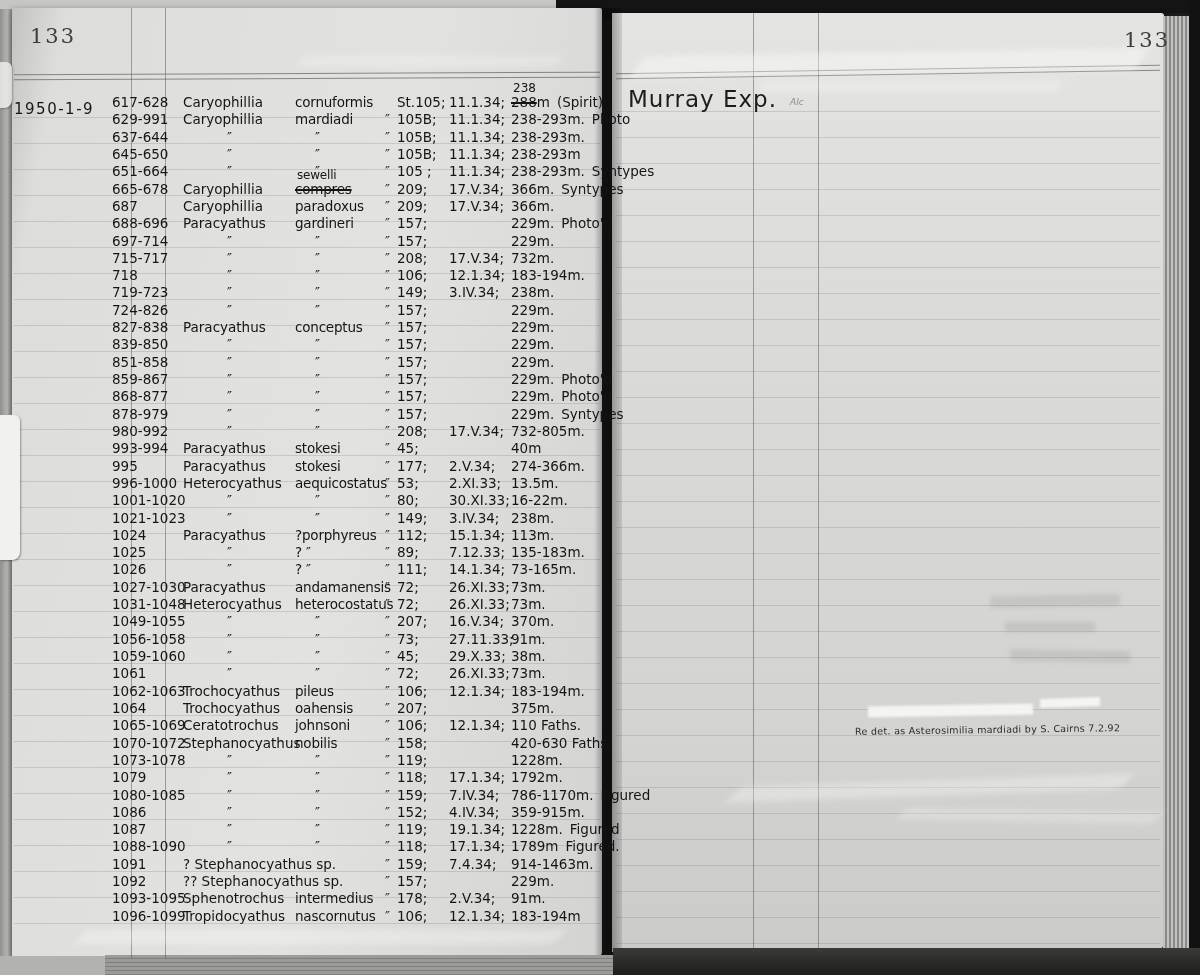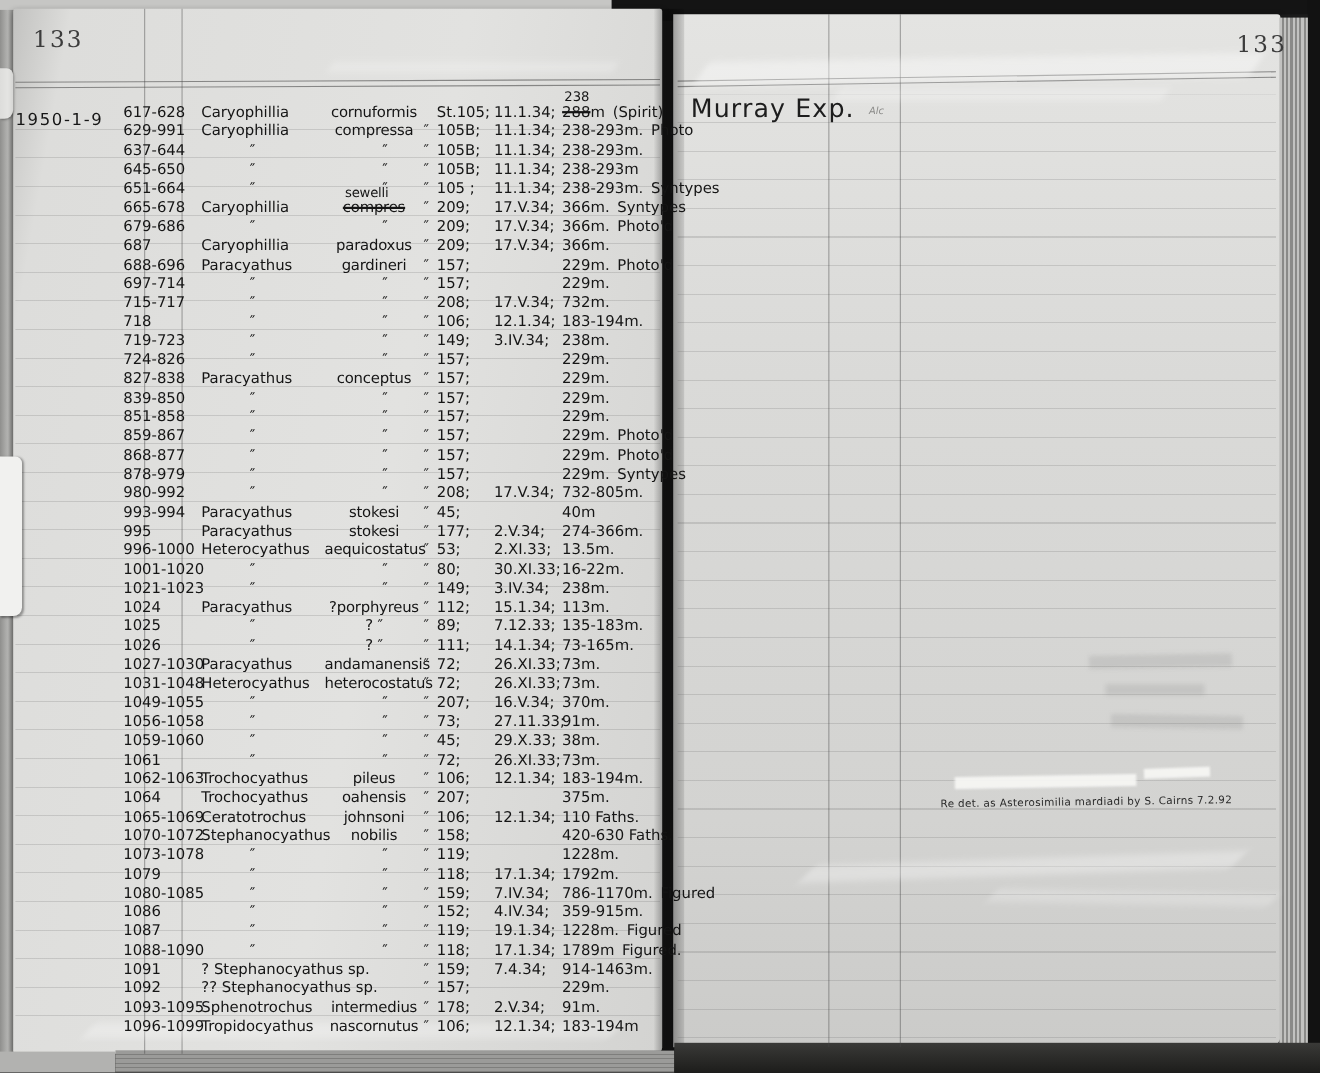--- a/index.html
+++ b/index.html
@@ -55,21 +55,21 @@
   #alc-note{position:absolute;left:790px;top:97px;font-size:9px;font-style:italic;color:#8b8b89;}
   #redet-note{position:absolute;left:855px;top:724px;font-size:9.5px;color:#2a2a2a;
       transform:rotate(-0.8deg);letter-spacing:.3px;white-space:nowrap;}
 
   
   #rows{position:absolute;left:112px;top:94px;width:500px;}
   .row{height:17.32px;line-height:17.32px;white-space:nowrap;font-size:13.5px;color:#151515;}
   .row span{display:inline-block;vertical-align:top;}
   .c-r{width:66px;text-align:left;padding-right:5px;}
   .c-g{width:112px;}
-  .c-s{width:90px;letter-spacing:-0.2px;text-align:center;}
+  .c-s{width:90px;letter-spacing:-0.2px;}
   .c-q{width:12px;color:#2a2a2a;}
   .c-st{width:52px;}
   .c-d{width:62px;}
   .c-m{}
   .c-n{margin-left:7px;}
   .dit-g{padding-left:44px;width:68px !important;}
   .dit-s{padding-left:20px;width:70px !important;}
   .corr{position:relative;display:inline-block;}
   .corr .over{position:absolute;left:2px;top:-12px;font-size:12px;line-height:12px;}
   .corr s{text-decoration:line-through;text-decoration-thickness:2px;}
@@ -122,26 +122,25 @@
   <div class="pagenum" style="left:30px;top:24px;">133</div>
   <div class="pagenum" style="left:1124px;top:28px;">133</div>
 
   <div id="reg-number">1950-1-9</div>
   <div id="murray-exp">Murray Exp.</div>
   <div id="alc-note">Alc</div>
   <div id="redet-note">Re det. as Asterosimilia mardiadi by S. Cairns 7.2.92</div>
 
   <div id="rows">
       <div class="row"><span class="c-r">617-628</span><span class="c-g">Caryophillia</span><span class="c-s">cornuformis</span><span class="c-q"></span><span class="c-st">St.105;</span><span class="c-d">11.1.34;</span><span class="c-m"><span class="corr"><span class="over">238</span><s>288</s></span><span class="">m</span></span><span class="c-n">(Spirit)</span></div>
-      <div class="row"><span class="c-r">629-991</span><span class="c-g">Caryophillia</span><span class="c-s">compressa</span><span class="c-q">″</span><span class="c-st">105B;</span><span class="c-d">11.1.34;</span><span class="c-m">238-293m.</span><span class="c-n">Photo</span></div>
+      <div class="row"><span class="c-r">629-991</span><span class="c-g">Caryophillia</span><span class="c-s">mardiadi</span><span class="c-q">″</span><span class="c-st">105B;</span><span class="c-d">11.1.34;</span><span class="c-m">238-293m.</span><span class="c-n">Photo</span></div>
       <div class="row"><span class="c-r">637-644</span><span class="c-g dit-g">″</span><span class="c-s dit-s">″</span><span class="c-q">″</span><span class="c-st">105B;</span><span class="c-d">11.1.34;</span><span class="c-m">238-293m.</span><span class="c-n"></span></div>
       <div class="row"><span class="c-r">645-650</span><span class="c-g dit-g">″</span><span class="c-s dit-s">″</span><span class="c-q">″</span><span class="c-st">105B;</span><span class="c-d">11.1.34;</span><span class="c-m">238-293m</span><span class="c-n"></span></div>
       <div class="row"><span class="c-r">651-664</span><span class="c-g dit-g">″</span><span class="c-s dit-s">″</span><span class="c-q">″</span><span class="c-st">105 ;</span><span class="c-d">11.1.34;</span><span class="c-m">238-293m.</span><span class="c-n">Syntypes</span></div>
       <div class="row"><span class="c-r">665-678</span><span class="c-g">Caryophillia</span><span class="c-s"><span class="corr"><span class="over">sewelli</span><s>compres</s></span></span><span class="c-q">″</span><span class="c-st">209;</span><span class="c-d">17.V.34;</span><span class="c-m">366m.</span><span class="c-n">Syntypes</span></div>
-      <div class="row"><span class="c-r">679-686</span><span class="c-g dit-g">″</span><span class="c-s dit-s">″</span><span class="c-q">″</span><span class="c-st">209;</span><span class="c-d">17.V.34;</span><span class="c-m">366m.</span><span class="c-n">Photo'd</span></div>
       <div class="row"><span class="c-r">687</span><span class="c-g">Caryophillia</span><span class="c-s">paradoxus</span><span class="c-q">″</span><span class="c-st">209;</span><span class="c-d">17.V.34;</span><span class="c-m">366m.</span><span class="c-n"></span></div>
       <div class="row"><span class="c-r">688-696</span><span class="c-g">Paracyathus</span><span class="c-s">gardineri</span><span class="c-q">″</span><span class="c-st">157;</span><span class="c-d"></span><span class="c-m">229m.</span><span class="c-n">Photo'd</span></div>
       <div class="row"><span class="c-r">697-714</span><span class="c-g dit-g">″</span><span class="c-s dit-s">″</span><span class="c-q">″</span><span class="c-st">157;</span><span class="c-d"></span><span class="c-m">229m.</span><span class="c-n"></span></div>
       <div class="row"><span class="c-r">715-717</span><span class="c-g dit-g">″</span><span class="c-s dit-s">″</span><span class="c-q">″</span><span class="c-st">208;</span><span class="c-d">17.V.34;</span><span class="c-m">732m.</span><span class="c-n"></span></div>
       <div class="row"><span class="c-r">718</span><span class="c-g dit-g">″</span><span class="c-s dit-s">″</span><span class="c-q">″</span><span class="c-st">106;</span><span class="c-d">12.1.34;</span><span class="c-m">183-194m.</span><span class="c-n"></span></div>
       <div class="row"><span class="c-r">719-723</span><span class="c-g dit-g">″</span><span class="c-s dit-s">″</span><span class="c-q">″</span><span class="c-st">149;</span><span class="c-d">3.IV.34;</span><span class="c-m">238m.</span><span class="c-n"></span></div>
       <div class="row"><span class="c-r">724-826</span><span class="c-g dit-g">″</span><span class="c-s dit-s">″</span><span class="c-q">″</span><span class="c-st">157;</span><span class="c-d"></span><span class="c-m">229m.</span><span class="c-n"></span></div>
       <div class="row"><span class="c-r">827-838</span><span class="c-g">Paracyathus</span><span class="c-s">conceptus</span><span class="c-q">″</span><span class="c-st">157;</span><span class="c-d"></span><span class="c-m">229m.</span><span class="c-n"></span></div>
       <div class="row"><span class="c-r">839-850</span><span class="c-g dit-g">″</span><span class="c-s dit-s">″</span><span class="c-q">″</span><span class="c-st">157;</span><span class="c-d"></span><span class="c-m">229m.</span><span class="c-n"></span></div>
       <div class="row"><span class="c-r">851-858</span><span class="c-g dit-g">″</span><span class="c-s dit-s">″</span><span class="c-q">″</span><span class="c-st">157;</span><span class="c-d"></span><span class="c-m">229m.</span><span class="c-n"></span></div>

